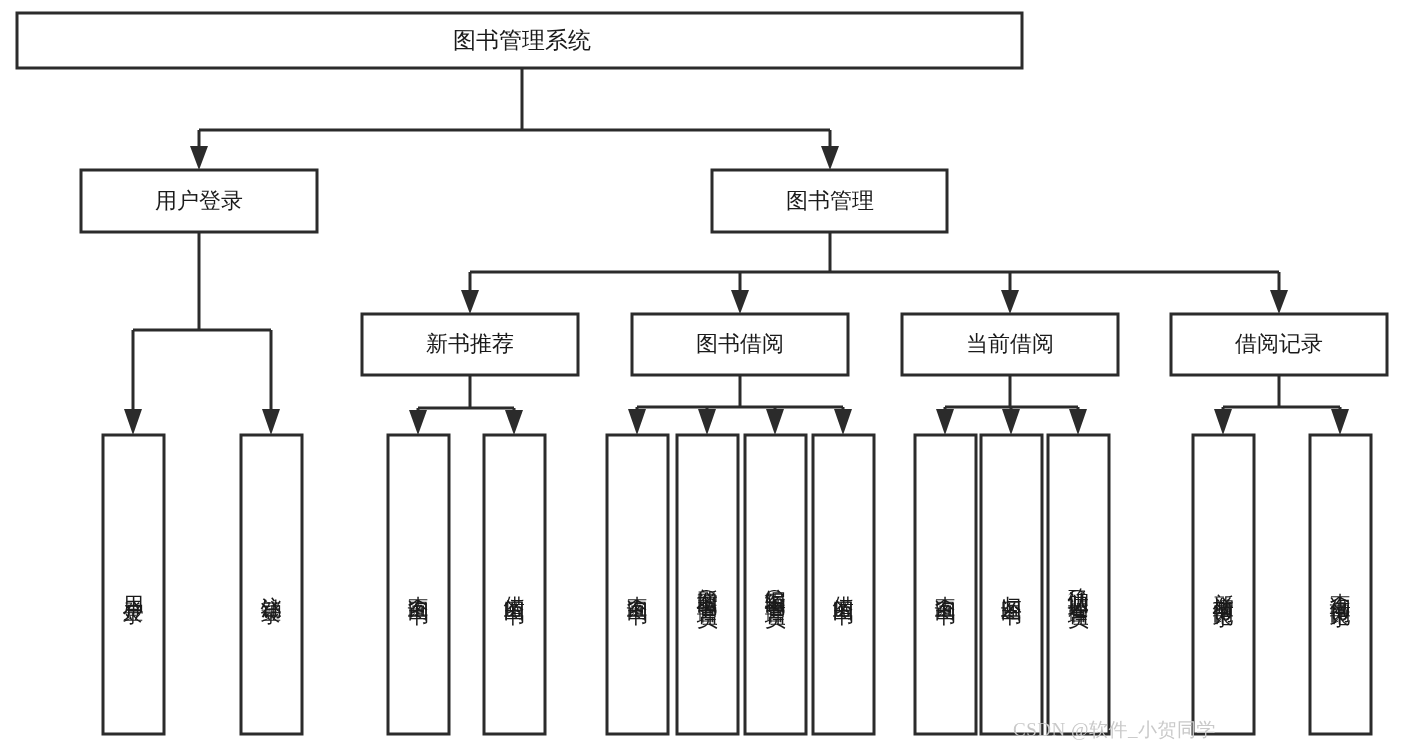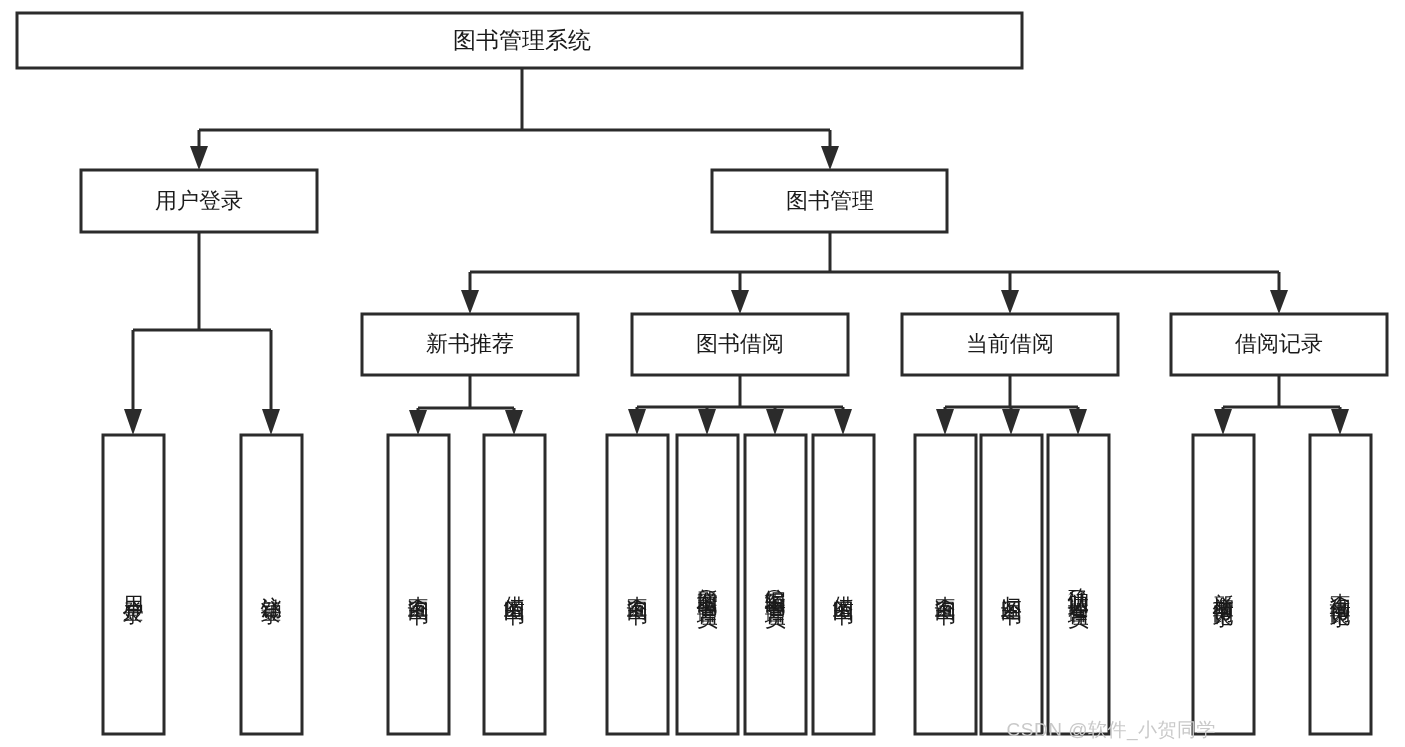--- a/index.html
+++ b/index.html
@@ -63,21 +63,21 @@
     stroke-linecap: butt;
   }
   .arrow-head {
     fill: #2b2b2b;
     stroke: none;
   }
   #watermark {
     position: absolute;
     right: 8px;
     bottom: 4px;
-    font-family: Liberation Sans, sans-serif;
+    font-family: Liberation Serif, serif;
     font-size: 19px;
     color: #c9c9c9;
     letter-spacing: 0.5px;
     white-space: nowrap;
   }
 </style>
 </head>
 <body>
 
 <div id="diagram-root">

